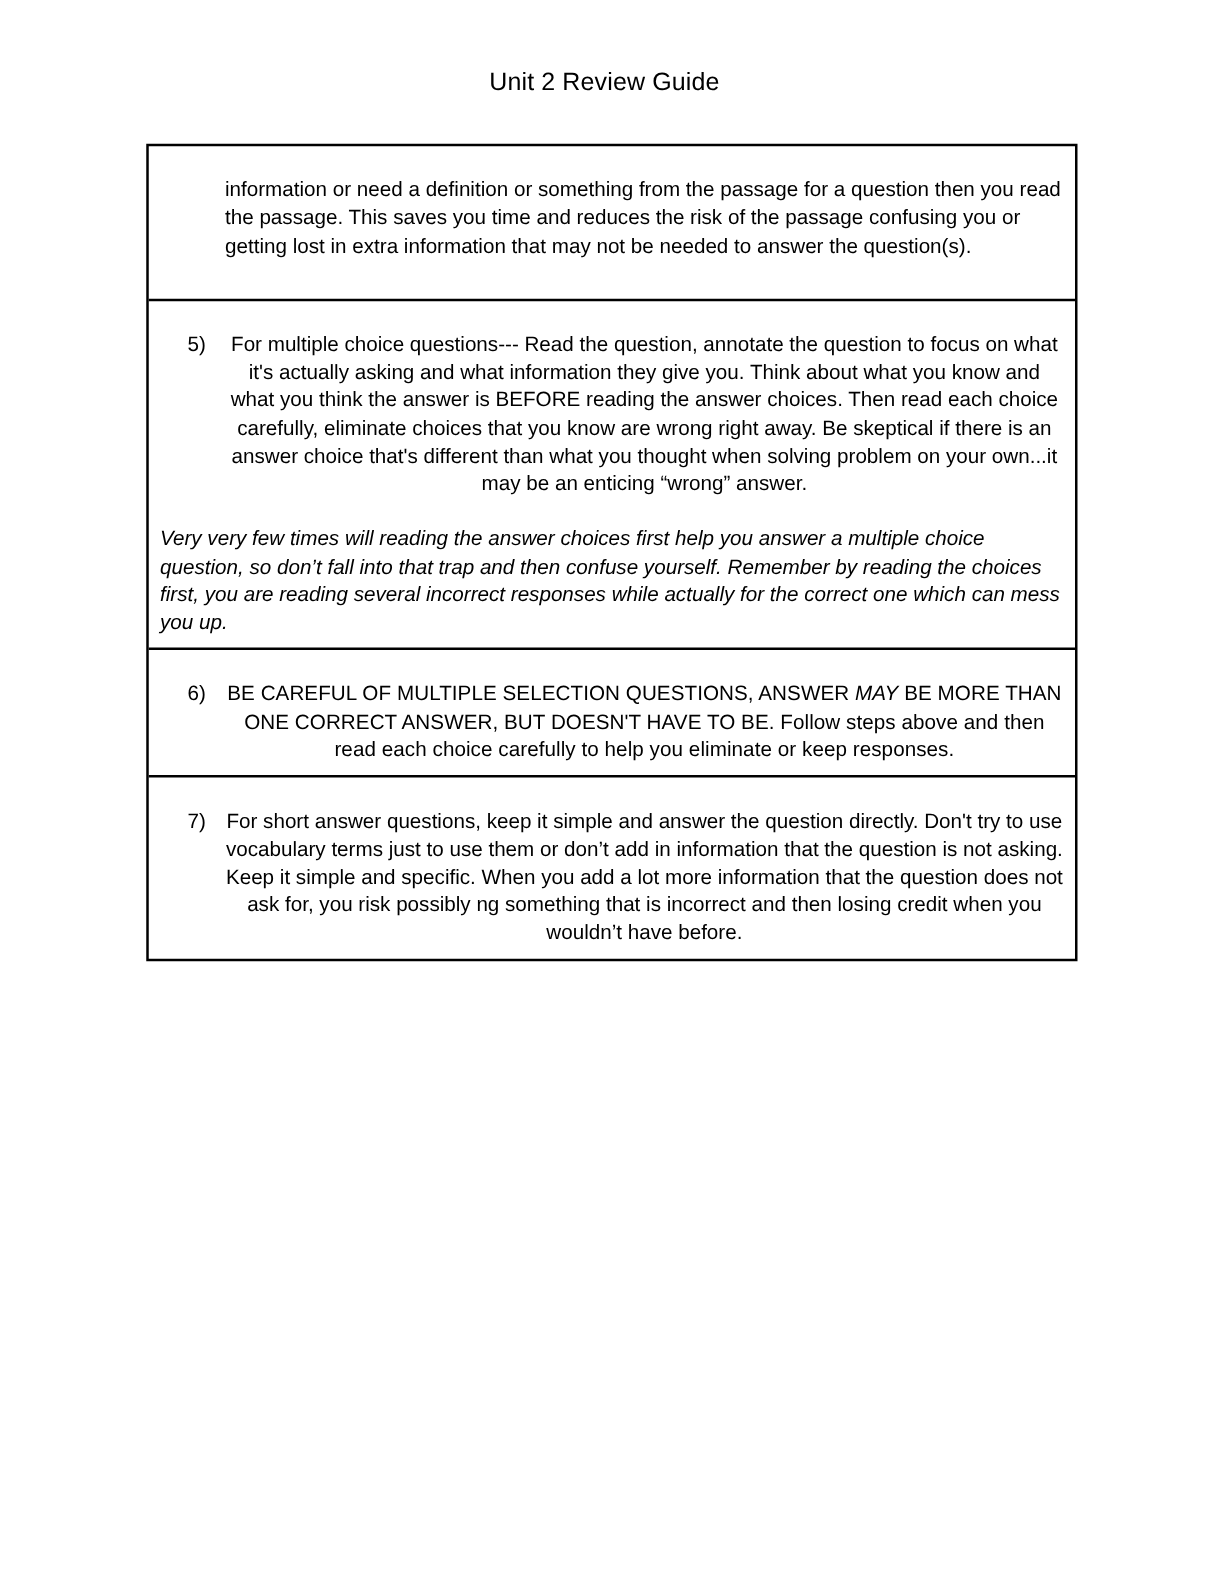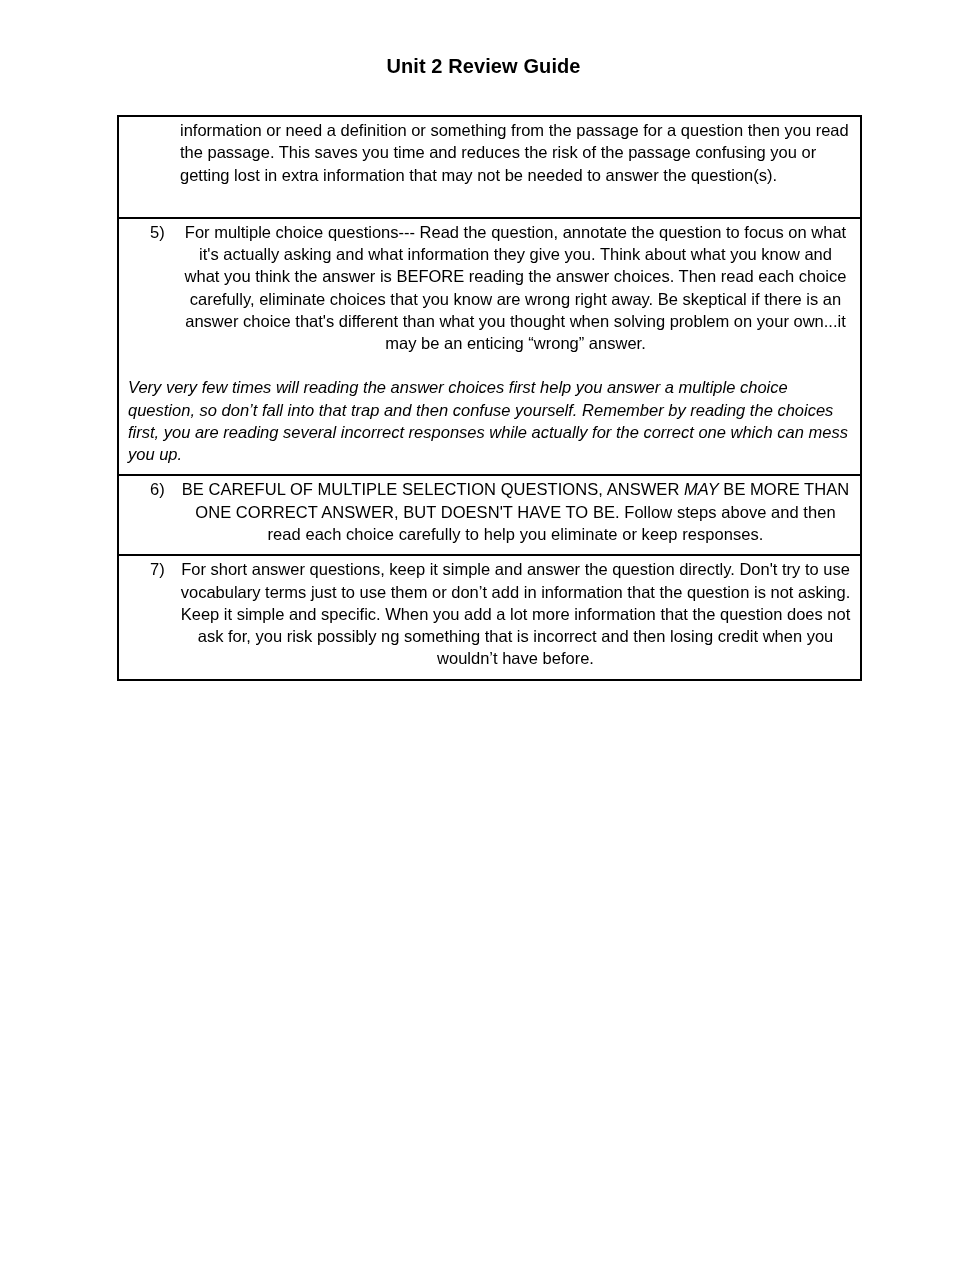--- a/index.html
+++ b/index.html
@@ -22,21 +22,21 @@
     background: #ffffff;
   }
 
   .doc-title {
     position: absolute;
     left: 0;
     right: 12px;
     top: 55px;
     text-align: center;
     font-size: 20px;
-    font-weight: bold;
+    font-weight: normal;
     letter-spacing: 0.1px;
     line-height: 1.1;
   }
 
   .review-table {
     position: absolute;
     left: 117px;
     top: 115px;
     width: 745px;
     border: 2px solid #000000;
@@ -46,21 +46,21 @@
 
   .review-table .row {
     border-bottom: 2px solid #000000;
     box-sizing: border-box;
   }
   .review-table .row.last {
     border-bottom: none;
   }
 
   .cell-inner {
-    padding: 2px 9px 9px 9px;
+    padding: 24px 9px 9px 9px;
     border-radius: 31px;
   }
 
   
   p.cont {
     margin: 0;
     padding-left: 52px;
     font-size: 16.5px;
     line-height: 1.35;
     text-align: left;

